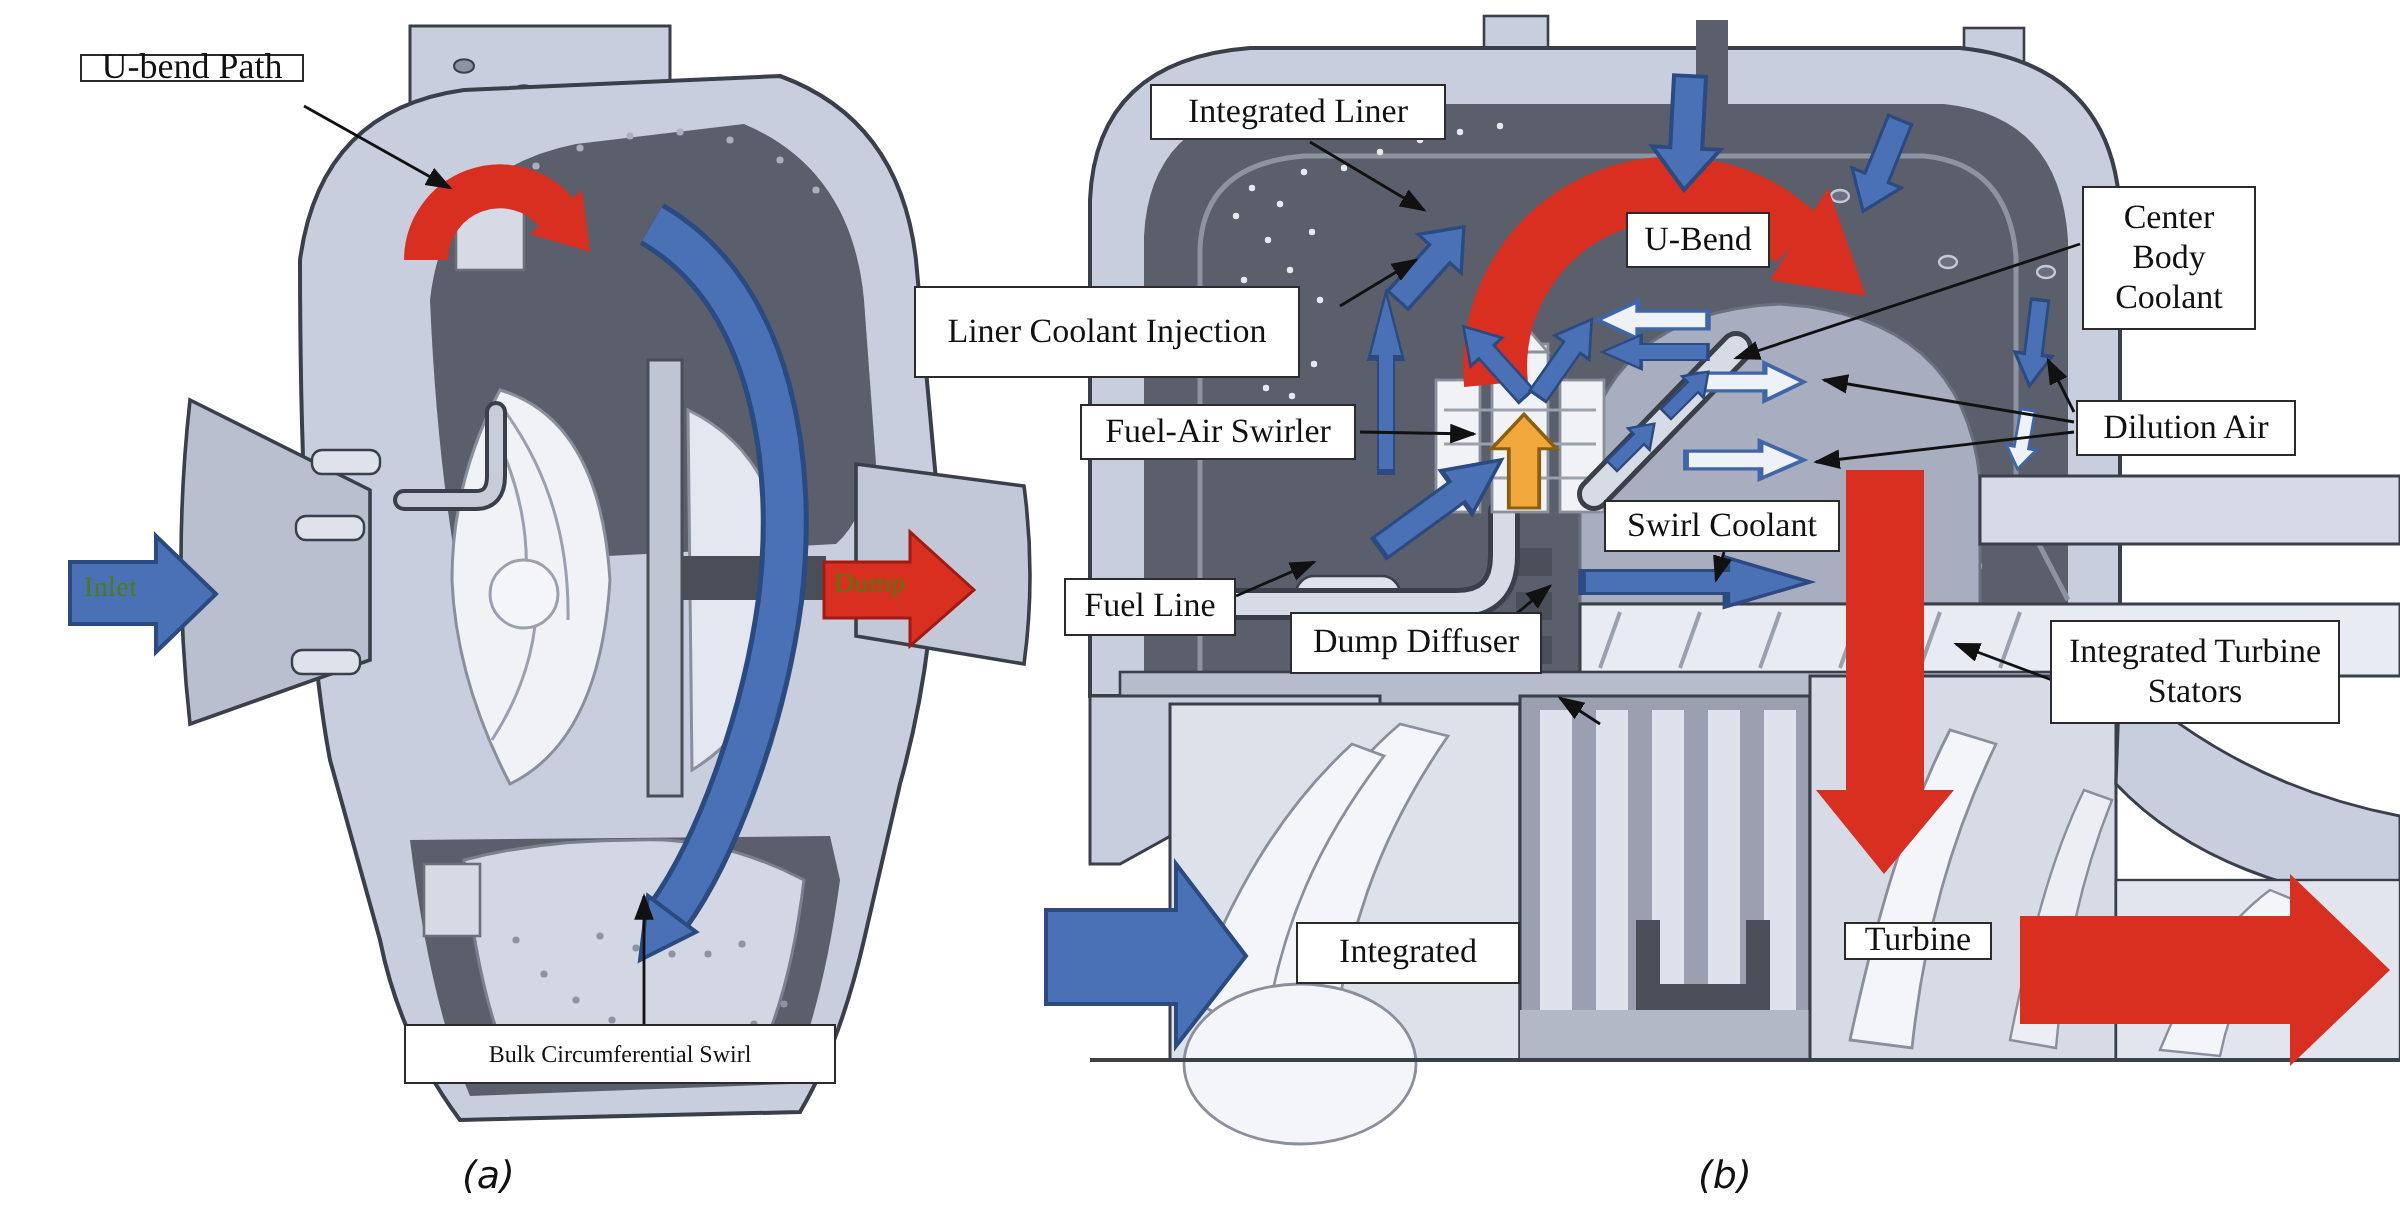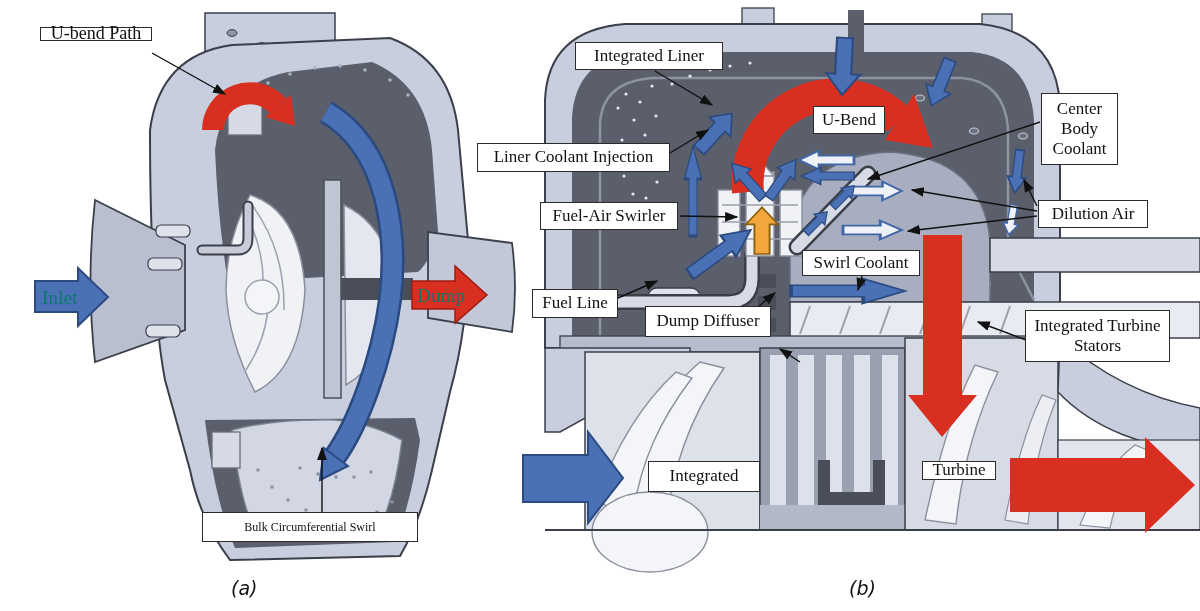--- a/index.html
+++ b/index.html
@@ -7,21 +7,21 @@
     position:relative;width:1200px;height:611px;background:#ffffff;
     font-family:"Liberation Serif", serif;overflow:hidden;
   }
   #art{position:absolute;left:0;top:0;}
   .lbl{
     position:absolute;box-sizing:border-box;background:#ffffff;
     border:1.5px solid #2b2b2b;display:flex;align-items:center;justify-content:center;
     text-align:center;font-size:17px;line-height:1.18;color:#111;padding:2px 5px;
   }
   .flow-lbl{
-    position:absolute;color:#0f766e;font-size:19px;letter-spacing:.2px;
+    position:absolute;color:#4d7c0f;font-size:14px;letter-spacing:.2px;
   }
   .cap{
     position:absolute;font-family:"DejaVu Sans", sans-serif;font-style:italic;
     font-size:19px;color:#111;
   }
 </style>
 </head>
 <body>
 
 <div id="stage">
@@ -282,22 +282,22 @@
 </svg>
 
 <div class="lbl" style="left:40px;top:27px;width:112px;height:14px;font-size:18px">U-bend Path</div>
 <div class="lbl" style="left:202px;top:512px;width:216px;height:30px;font-size:12px">Bulk Circumferential Swirl</div>
 <span class="flow-lbl" style="left:42px;top:287px">Inlet</span>
 <span class="flow-lbl" style="left:417px;top:285px">Dump</span>
 <div class="cap" style="left:231px;top:577px">(a)</div>
 
 <div class="lbl" style="left:575px;top:42px;width:148px;height:28px">Integrated Liner</div>
 <div class="lbl" style="left:813px;top:106px;width:72px;height:28px">U-Bend</div>
-<div class="lbl" style="left:477px;top:143px;width:193px;height:29px">Liner Coolant Injection</div>
-<div class="lbl" style="left:1041px;top:93px;width:77px;height:72px">Center Body Coolant</div>
+<div class="lbl" style="left:457px;top:143px;width:193px;height:46px">Liner Coolant Injection</div>
+<div class="lbl" style="left:1041px;top:93px;width:87px;height:72px">Center Body Coolant</div>
 <div class="lbl" style="left:1038px;top:200px;width:110px;height:28px">Dilution Air</div>
 <div class="lbl" style="left:540px;top:202px;width:138px;height:28px">Fuel-Air Swirler</div>
 <div class="lbl" style="left:802px;top:250px;width:118px;height:26px">Swirl Coolant</div>
 <div class="lbl" style="left:532px;top:289px;width:86px;height:29px">Fuel Line</div>
 <div class="lbl" style="left:645px;top:306px;width:126px;height:31px">Dump Diffuser</div>
 <div class="lbl" style="left:1025px;top:310px;width:145px;height:52px">Integrated Turbine Stators</div>
 <div class="lbl" style="left:648px;top:461px;width:112px;height:31px">Integrated</div>
 <div class="lbl" style="left:922px;top:461px;width:74px;height:19px">Turbine</div>
 <div class="cap" style="left:849px;top:577px">(b)</div>
 

